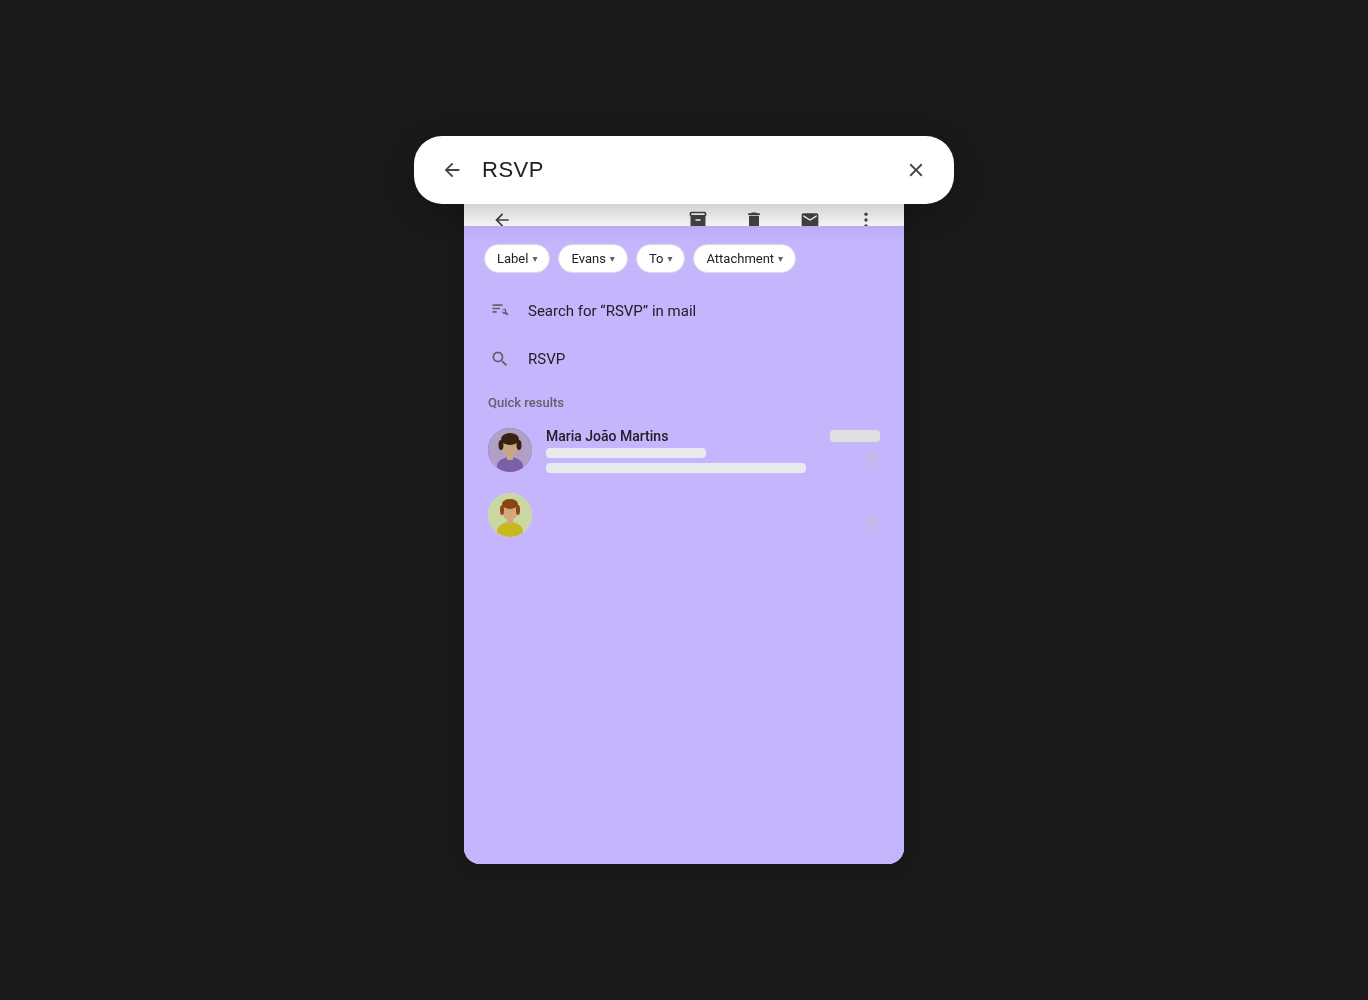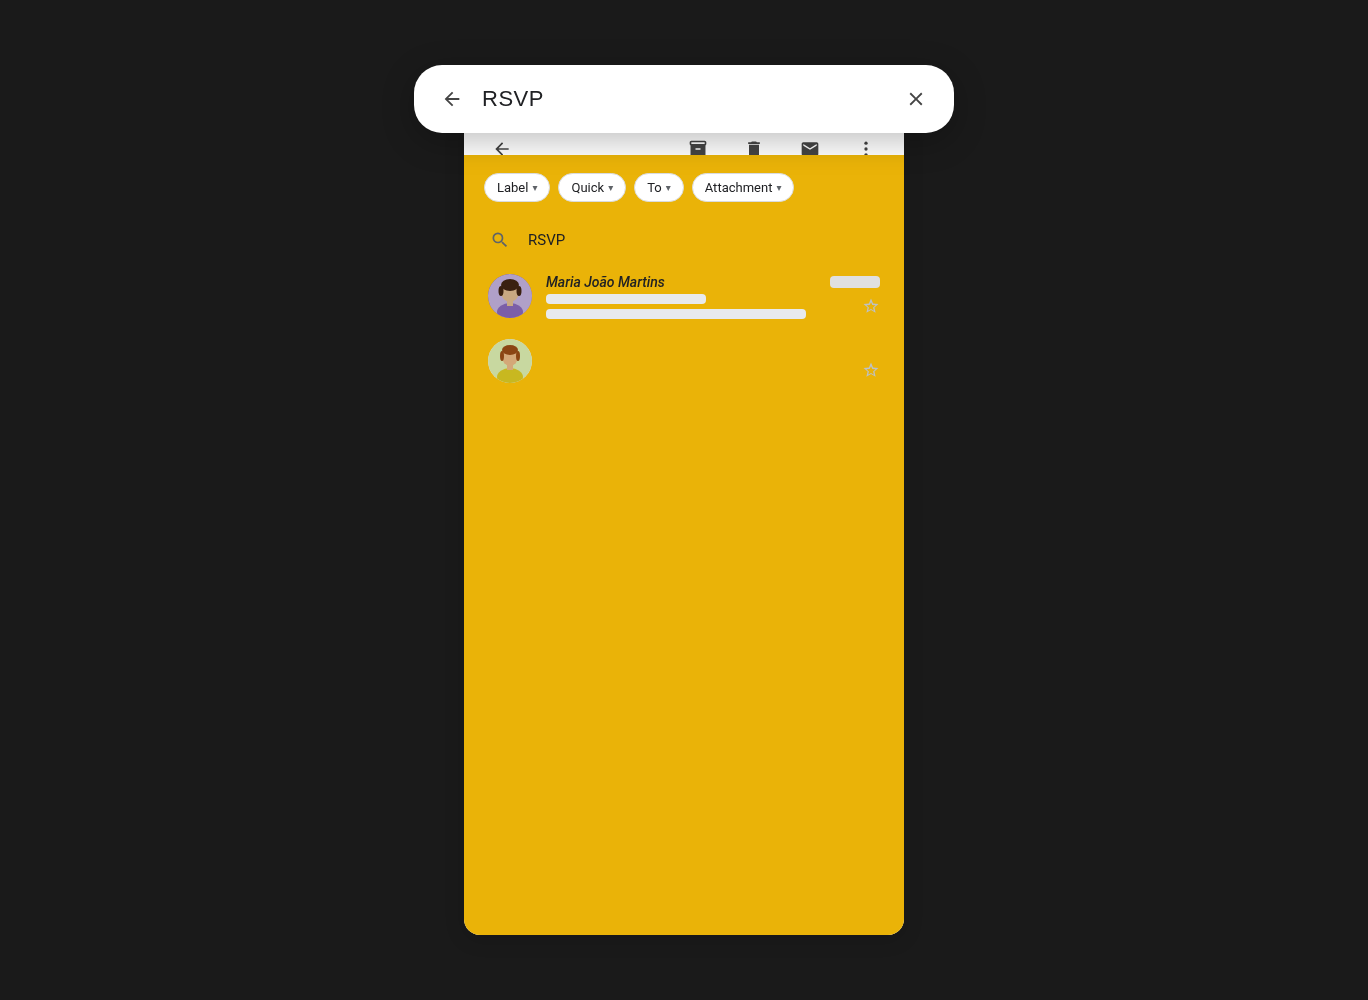--- a/index.html
+++ b/index.html
@@ -8,21 +8,21 @@
       display: flex;
       align-items: center;
       justify-content: center;
       min-height: 100vh;
       font-family: 'Google Sans', Roboto, Arial, sans-serif;
     }
 
     .scene {
       position: relative;
       width: 520px;
-      height: 870px;
+      height: 728px;
     }
 
     
     .email-panel {
       position: absolute;
       top: 50px;
       left: 40px;
       right: 40px;
       bottom: 0;
       background: #fff;
@@ -126,21 +126,21 @@
       flex-shrink: 0;
     }
 
     
     .search-results-panel {
       position: absolute;
       top: 90px;
       left: 40px;
       right: 40px;
       bottom: 0;
-      background: #eab308;
+      background: #c4b5fd;
       border-radius: 0 0 16px 16px;
       overflow: hidden;
     }
 
     
     .filter-chips {
       display: flex;
       gap: 8px;
       padding: 18px 20px 14px;
       overflow-x: auto;
@@ -215,21 +215,20 @@
       height: 44px;
       border-radius: 50%;
       overflow: hidden;
       flex-shrink: 0;
       background: #ddd;
     }
 
     .result-content {
       flex: 1;
       min-width: 0;
-      font-style: italic;
     }
 
     .result-header {
       display: flex;
       align-items: center;
       justify-content: space-between;
       margin-bottom: 4px;
     }
 
     .result-name {
@@ -351,48 +350,57 @@
   </div>
 
   <div class="search-results-panel">
 
     <div class="filter-chips">
       <div class="filter-chip">
         <span>Label</span>
         <span class="chip-arrow">▾</span>
       </div>
       <div class="filter-chip">
-        <span>Quick</span>
+        <span>Evans</span>
         <span class="chip-arrow">▾</span>
       </div>
       <div class="filter-chip">
         <span>To</span>
         <span class="chip-arrow">▾</span>
       </div>
       <div class="filter-chip">
         <span>Attachment</span>
         <span class="chip-arrow">▾</span>
       </div>
     </div>
 
     <div class="suggestion-list">
 
-
       <div class="suggestion-item">
         <span class="suggestion-icon">
           <svg width="20" height="20" viewBox="0 0 24 24" fill="none">
+            <path d="M3 4h12v2H3V4zm0 4h9v2H3V8zm0 4h5v2H3v-2zm13.5 1.5c.83 0 1.5-.67 1.5-1.5s-.67-1.5-1.5-1.5-1.5.67-1.5 1.5.67 1.5 1.5 1.5zm4.5 4.5l-2.8-2.8c-.3.18-.65.3-1.2.3-1.38 0-2.5-1.12-2.5-2.5S15.62 9 17 9s2.5 1.12 2.5 2.5c0 .45-.12.87-.3 1.2L22 15.5 21 16.5z" fill="#5f6368"></path>
+          </svg>
+        </span>
+        <span class="suggestion-text">Search for “RSVP” in mail</span>
+      </div>
+
+      <div class="suggestion-item">
+        <span class="suggestion-icon">
+          <svg width="20" height="20" viewBox="0 0 24 24" fill="none">
             <path d="M15.5 14h-.79l-.28-.27A6.471 6.471 0 0 0 16 9.5 6.5 6.5 0 1 0 9.5 16c1.61 0 3.09-.59 4.23-1.57l.27.28v.79l5 4.99L20.49 19l-4.99-5zm-6 0C7.01 14 5 11.99 5 9.5S7.01 5 9.5 5 14 7.01 14 9.5 11.99 14 9.5 14z" fill="#5f6368"></path>
           </svg>
         </span>
         <span class="suggestion-text">RSVP</span>
       </div>
 
 
     </div>
 
+    <div class="quick-results-label">Quick results</div>
 
     <div class="result-item">
       <div class="avatar avatar-maria">
 
         <svg width="44" height="44" viewBox="0 0 44 44" xmlns="http://www.w3.org/2000/svg">
           <rect width="44" height="44" rx="22" fill="#b0a0c8"></rect>
 
           <ellipse cx="22" cy="18" rx="9" ry="10" fill="#c8a882"></ellipse>
 
           <ellipse cx="22" cy="11" rx="9" ry="6" fill="#3a2010"></ellipse>

